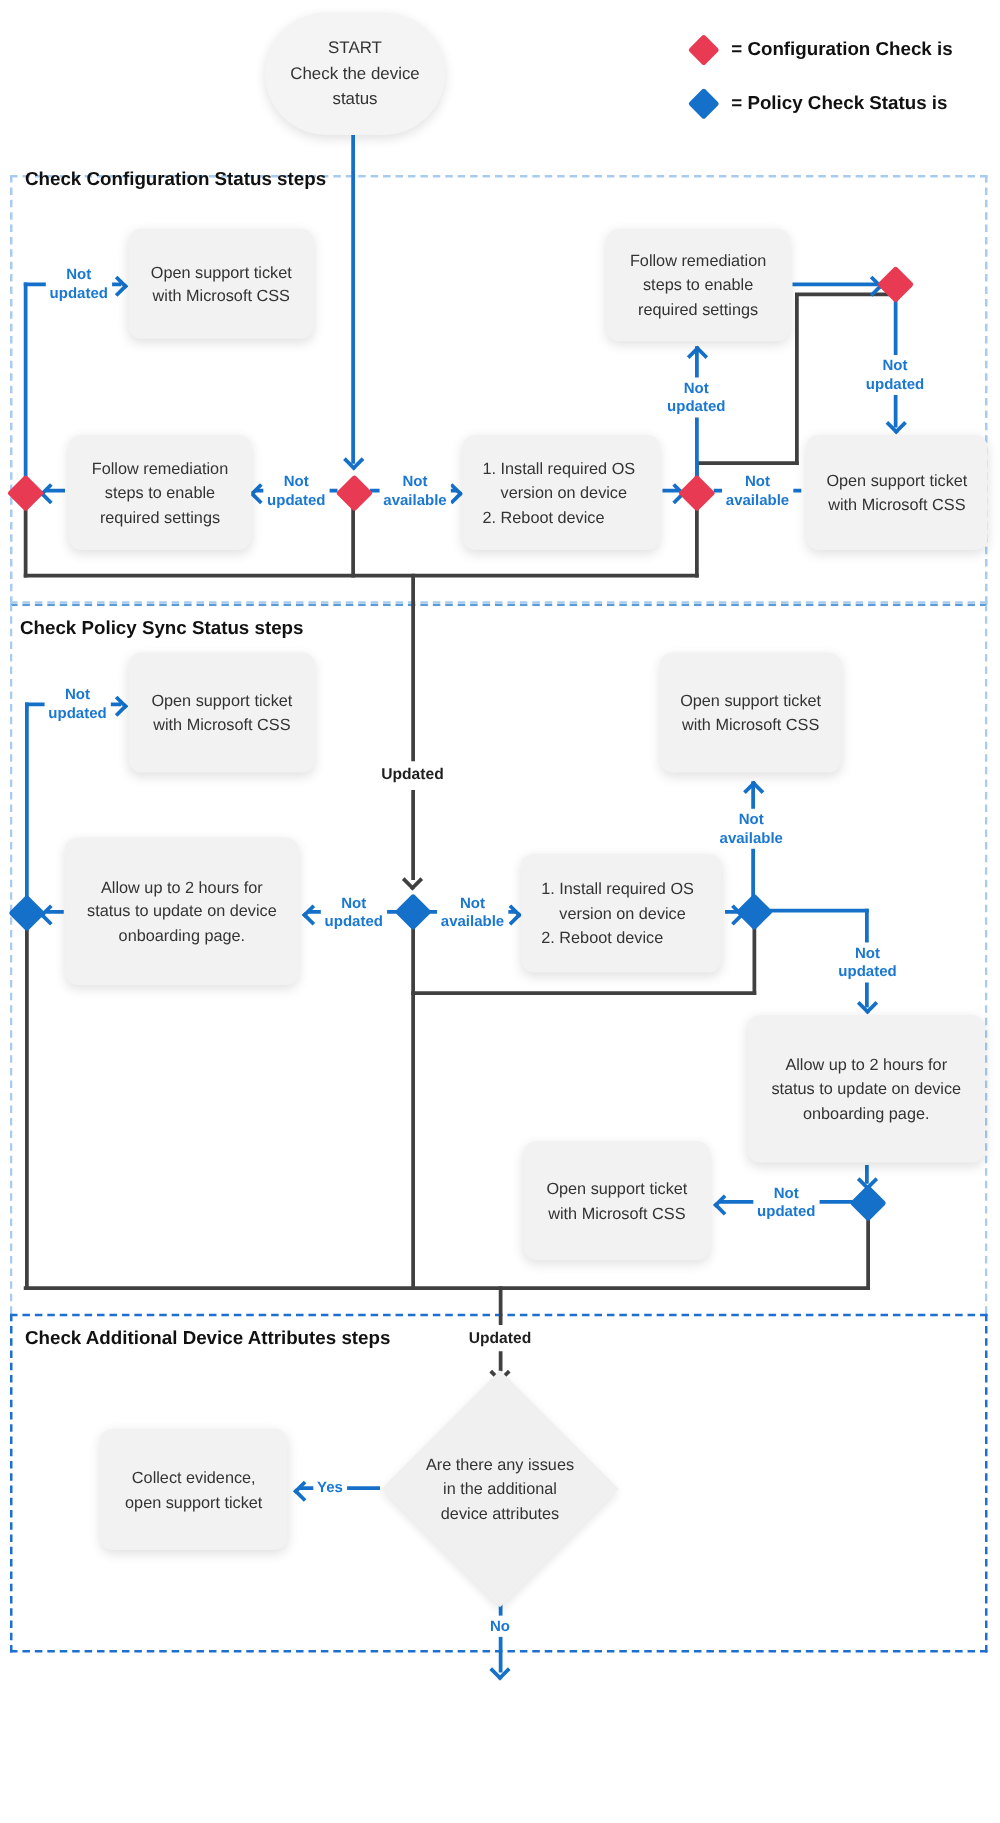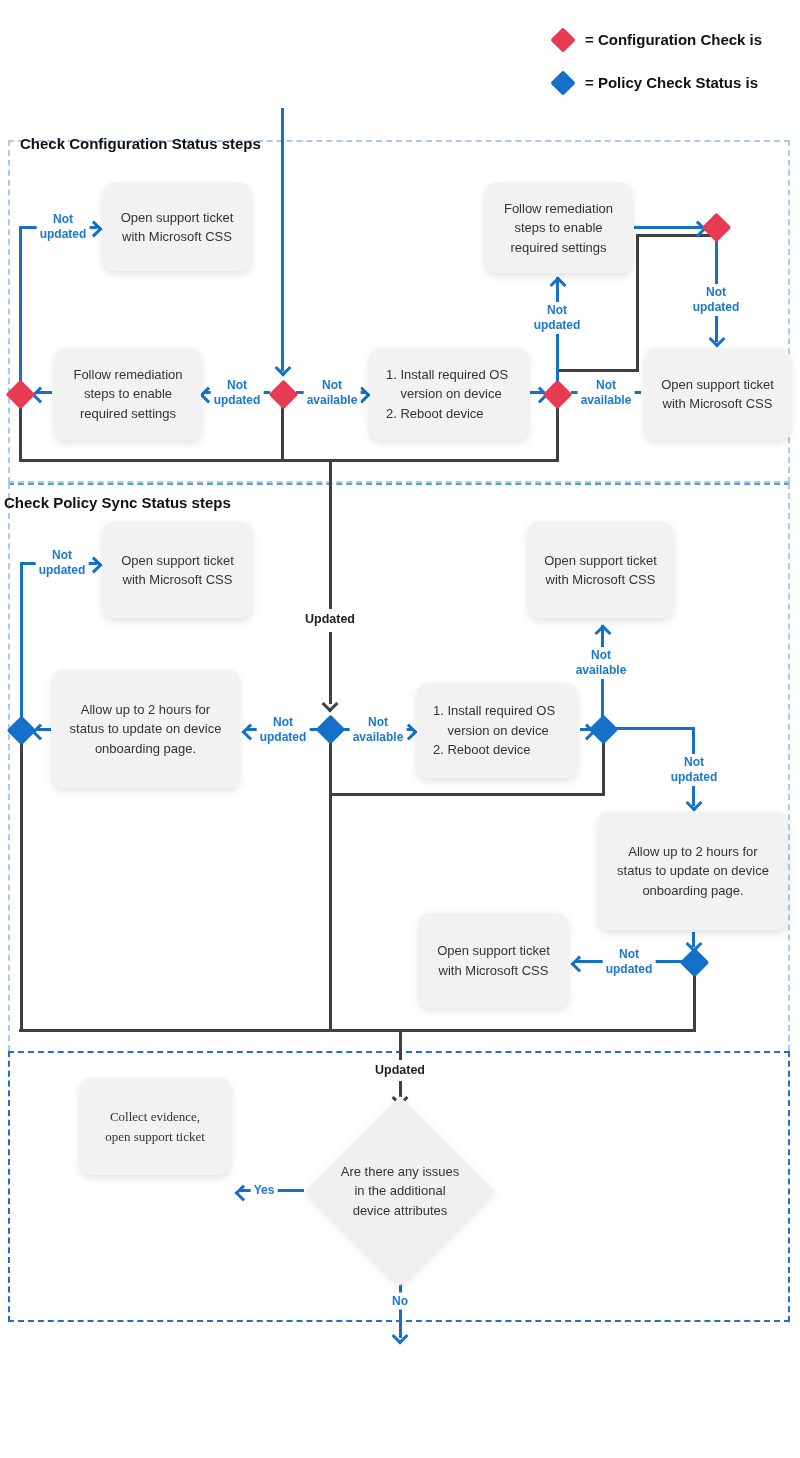--- a/index.html
+++ b/index.html
@@ -61,27 +61,31 @@
 </head>
 <body>
 
 <div id="canvas">
 
   <div class="section sec1"></div>
   <div class="section sec2"></div>
   <div class="section sec3"></div>
 
   <div class="sec-title" style="left:20px;top:135px;">Check Configuration Status steps</div>
-  <div class="sec-title" style="left:4px;top:494px;">Check Policy Sync Status steps</div>
+  <div class="sec-title" style="left:16px;top:494px;">Check Policy Sync Status steps</div>
+  <div class="sec-title" style="left:20px;top:1062px;">Check Additional Device Attributes steps</div>
 
   <div class="dmd red lg" style="left:554px;top:31px;"></div>
   <div class="legend-label" style="left:585px;top:31px;">= Configuration Check is</div>
   <div class="dmd blue lg" style="left:554px;top:74px;"></div>
   <div class="legend-label" style="left:585px;top:74px;">= Policy Check Status is</div>
 
+  <div class="pill" style="left:212px;top:10px;width:144px;height:98px;">START
+Check the device
+status</div>
 
   <div class="vline dark-l" style="left:19px;top:404px;height:58px;"></div>
   <div class="vline dark-l" style="left:281px;top:404px;height:58px;"></div>
   <div class="vline dark-l" style="left:556px;top:369px;height:93px;"></div>
   <div class="hline dark-l" style="left:557px;top:369px;width:82px;"></div>
   <div class="vline dark-l" style="left:636px;top:235px;height:137px;"></div>
   <div class="hline dark-l" style="left:636px;top:234px;width:76px;"></div>
   <div class="hline dark-l" style="left:19px;top:459px;width:540px;"></div>
   <div class="vline dark-l" style="left:329px;top:459px;height:150px;"></div>
   <div class="vline dark-l" style="left:329px;top:632px;height:72px;"></div>
@@ -177,21 +181,21 @@
 onboarding page.</div>
   <div class="box list" style="left:417px;top:683px;width:160px;height:95px;">1. Install required OS
     version on device
 2. Reboot device</div>
   <div class="box" style="left:598px;top:812px;width:190px;height:118px;">Allow up to 2 hours for
 status to update on device
 onboarding page.</div>
   <div class="box" style="left:419px;top:913px;width:149px;height:95px;">Open support ticket
 with Microsoft CSS</div>
 
-  <div class="box" style="left:80px;top:1078px;width:150px;height:97px;font-family:Liberation Serif, serif;">Collect evidence,
+  <div class="box" style="left:80px;top:1143px;width:150px;height:97px;">Collect evidence,
 open support ticket</div>
 
   <div class="decision"></div>
   <div class="decision-text">Are there any issues
 in the additional
 device attributes</div>
 
   <div class="dmd red" style="left:10px;top:384px;"></div>
   <div class="dmd red" style="left:273px;top:384px;"></div>
   <div class="dmd red" style="left:547px;top:384px;"></div>

